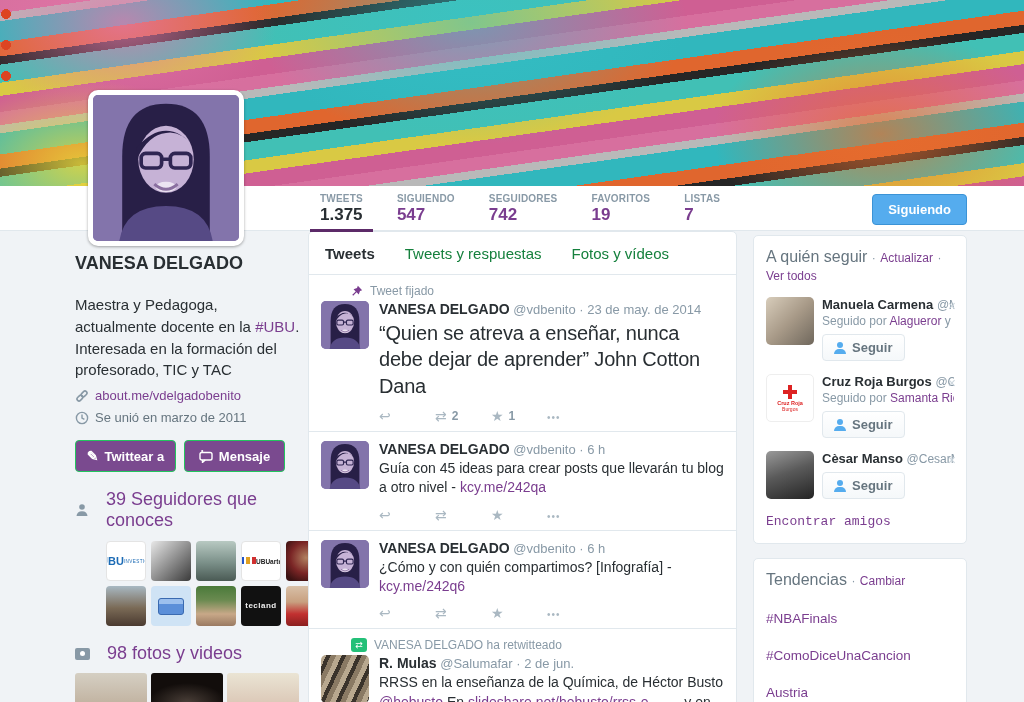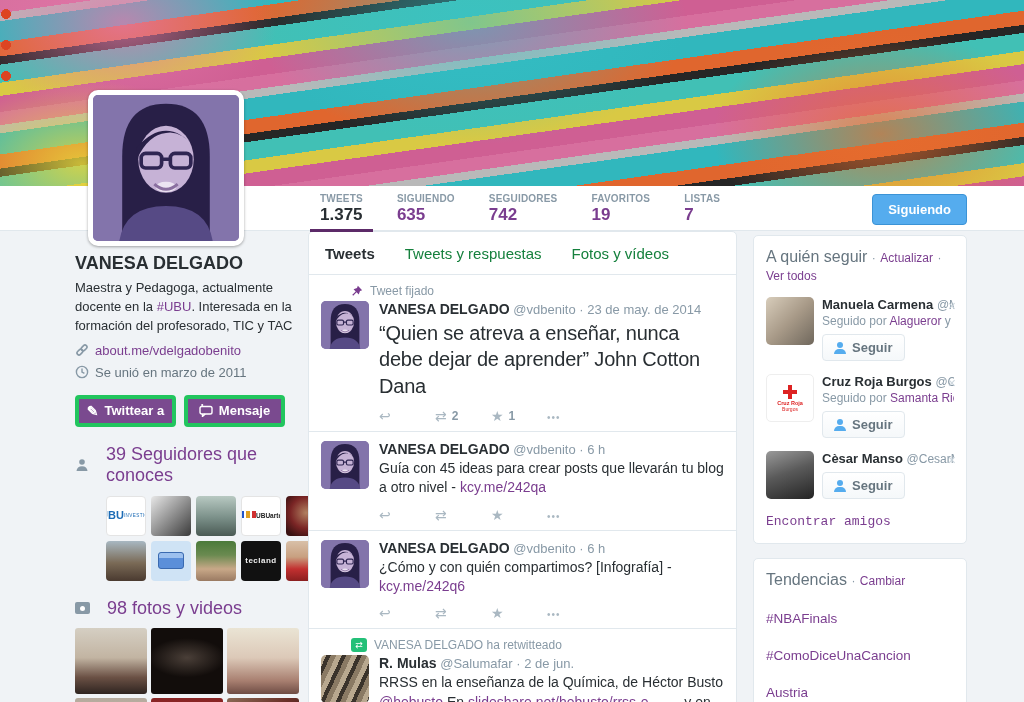--- a/index.html
+++ b/index.html
@@ -44,25 +44,25 @@
   
   .main { position:absolute; top:231px; left:0; width:884px; height:471px; display:flex; padding-left:75px; }
   .leftcol  { width:225px; flex:none; }
   .feedcol  { width:429px; flex:none; margin-left:8px; background:#fff; border:1px solid #e1e8ed; border-radius:5px; height:900px; }
   .rightcol { width:214px; flex:none; margin-left:16px; }
 
   
   .p-name { font-size:18px; font-weight:bold; margin-top:22px; }
   .p-handle-row { margin-top:2px; font-size:13px; color:#8899a6; }
   .p-followsyou { font-size:10px; letter-spacing:.4px; margin-left:5px; color:#8899a6; }
-  .p-bio { font-size:13px; line-height:1.45; margin-top:5px; }
+  .p-bio { font-size:15px; line-height:1.45; margin-top:20px; }
   .p-bio a, .link { color:#7a3d8f; text-decoration:none; cursor:pointer; }
   .meta-row { display:flex; align-items:center; gap:6px; margin-top:7px; font-size:13px; color:#66757f; }
   .btn-row { display:flex; gap:8px; margin-top:15px; width:210px; }
-  .pbtn { flex:1; background:#7a4a8f; border:4px solid #22c55e; color:#fff; font-weight:bold; font-size:13px;
+  .pbtn { flex:1; background:#7a4a8f; border:1px solid #22c55e; color:#fff; font-weight:bold; font-size:13px;
     height:32px; border-radius:4px; display:flex; align-items:center; justify-content:center; gap:6px; cursor:pointer; }
   .pencil-ic::before { content:"✎"; font-size:14px; }
   .known-row, .photos-row { display:flex; align-items:center; gap:17px; margin-top:17px; font-size:18px; color:#7a3d8f; cursor:pointer; }
   .fgrid { display:grid; grid-template-columns:repeat(5,40px); gap:5px; margin-top:10px; }
   .ftile { width:40px; height:40px; border-radius:4px; overflow:hidden; cursor:pointer;
     display:flex; flex-direction:row; align-items:center; justify-content:center;margin-left:31px; }
   .ft-ubu { background:#fff; border:1px solid #e4e4e4; }
   .ft-ubu .l1 { color:#1c6bb5; font-weight:bold; font-size:11px; line-height:1; }
   .ft-ubu .l2 { color:#1c6bb5; font-size:4.6px; letter-spacing:.4px; }
   .ft-woman { background:linear-gradient(135deg,#e8e8e8 0%,#9a9a9a 45%,#3a3a3a 100%); }
@@ -184,21 +184,21 @@
 </div>
 
 <div class="statsbar">
   <div class="stats">
     <div class="stat active">
       <div class="stat-label">TWEETS</div>
       <div class="stat-value">1.375</div>
     </div>
     <div class="stat">
       <div class="stat-label">SIGUIENDO</div>
-      <div class="stat-value">635</div>
+      <div class="stat-value">547</div>
     </div>
     <div class="stat">
       <div class="stat-label">SEGUIDORES</div>
       <div class="stat-value">742</div>
     </div>
     <div class="stat">
       <div class="stat-label">FAVORITOS</div>
       <div class="stat-value">19</div>
     </div>
     <div class="stat">

